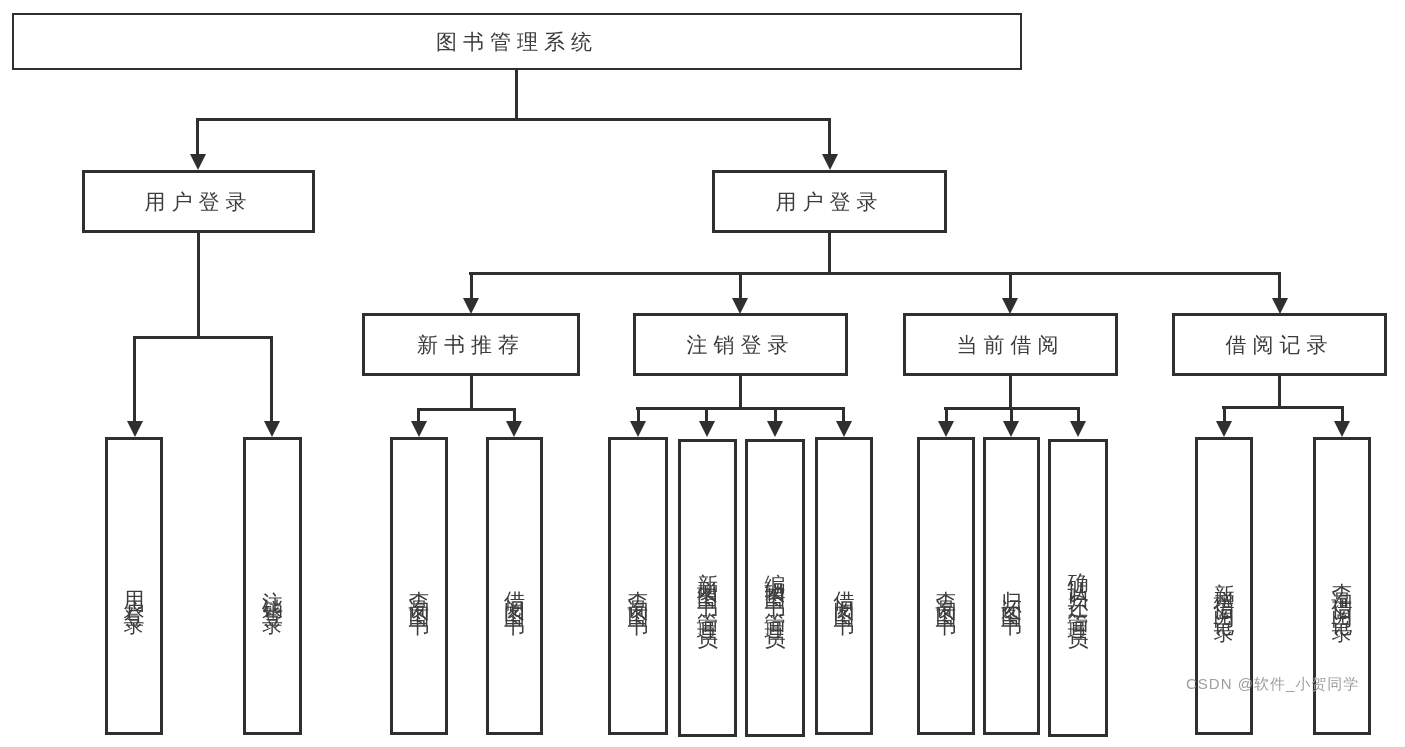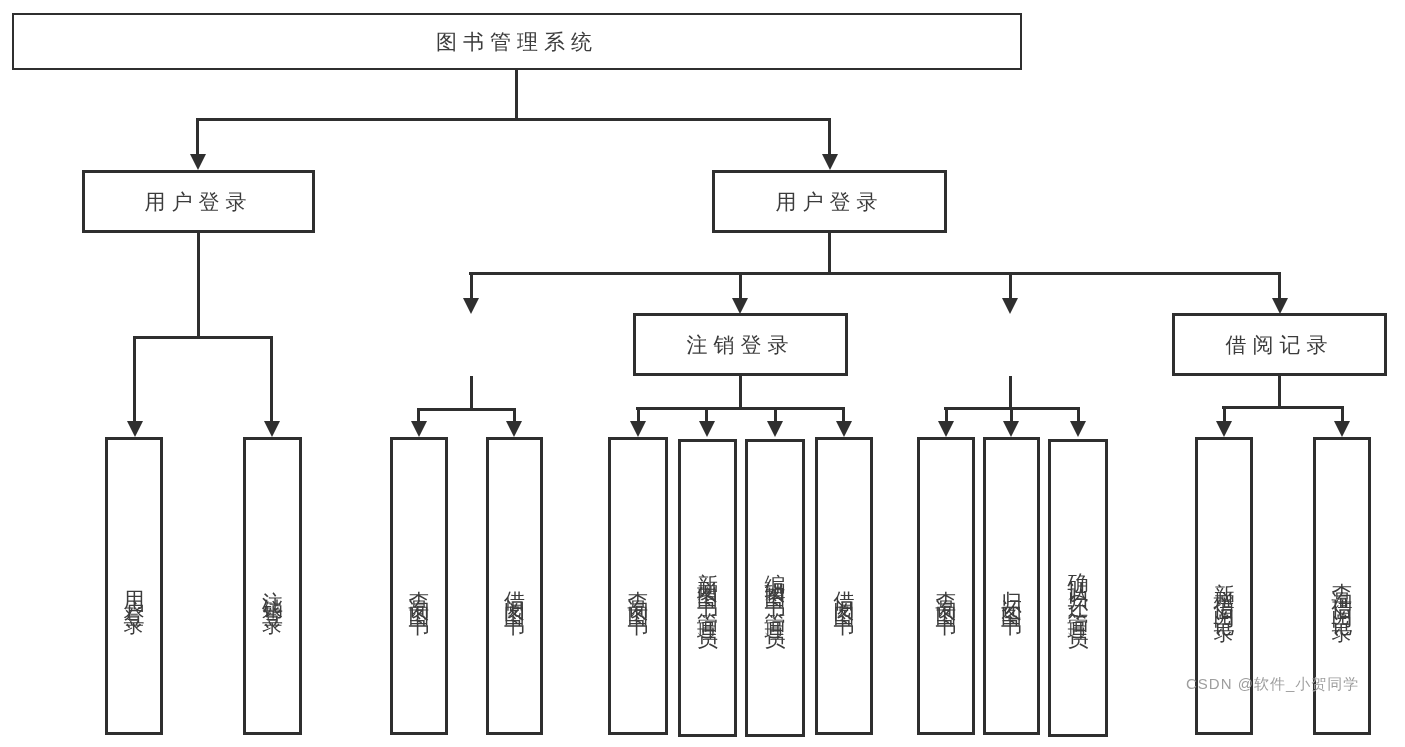--- a/index.html
+++ b/index.html
@@ -116,23 +116,25 @@
   <div class="arrow" style="left:1216px;top:421px"></div>
   <div class="vline" style="left:1341px;top:406px;height:17px"></div>
   <div class="arrow" style="left:1334px;top:421px"></div>
 
   <div class="box h root" style="left:12px;top:13px;width:1010px;height:57px">图书管理系统</div>
 
   <div class="box h" style="left:82px;top:170px;width:233px;height:63px">用户登录</div>
 
   <div class="box h" style="left:712px;top:170px;width:235px;height:63px">用户登录</div>
 
+  <div class="box h" style="left:362px;top:313px;width:218px;height:63px">新书推荐</div>
 
   <div class="box h" style="left:633px;top:313px;width:215px;height:63px">注销登录</div>
 
+  <div class="box h" style="left:903px;top:313px;width:215px;height:63px">当前借阅</div>
 
   <div class="box h" style="left:1172px;top:313px;width:215px;height:63px">借阅记录</div>
 
   <div class="box v" style="left:105px;top:437px;width:58px;height:298px">用户登录</div>
 
   <div class="box v" style="left:243px;top:437px;width:59px;height:298px">注销登录</div>
 
   <div class="box v" style="left:390px;top:437px;width:58px;height:298px">查询图书</div>
 
   <div class="box v" style="left:486px;top:437px;width:57px;height:298px">借阅图书</div>

